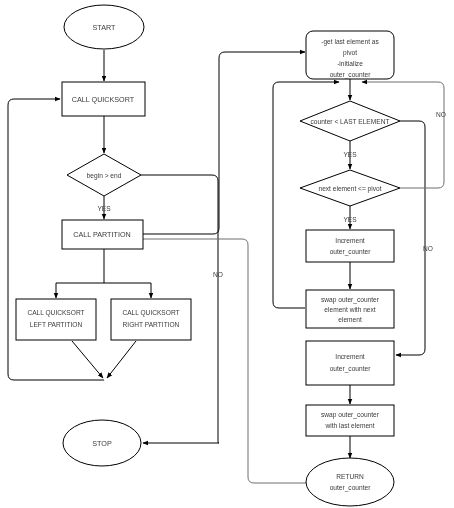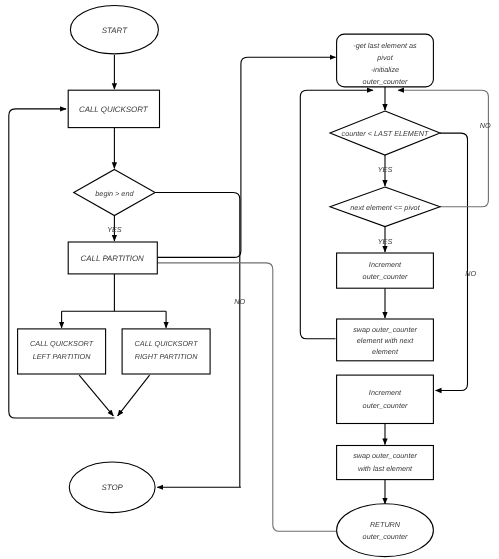--- a/index.html
+++ b/index.html
@@ -11,21 +11,20 @@
     width: 454px;
     height: 508px;
     font-family: "Liberation Sans", sans-serif;
     overflow: hidden;
   }
   #flowchart-root {
     position: relative;
     width: 410px;
     height: 508px;
     background: #ffffff;
-    font-style: italic;
   }
   svg#flow-svg {
     display: block;
     width: 454px;
     height: 508px;
   }
   .node-shape {
     fill: #ffffff;
     stroke: #000000;
     stroke-width: 1;

